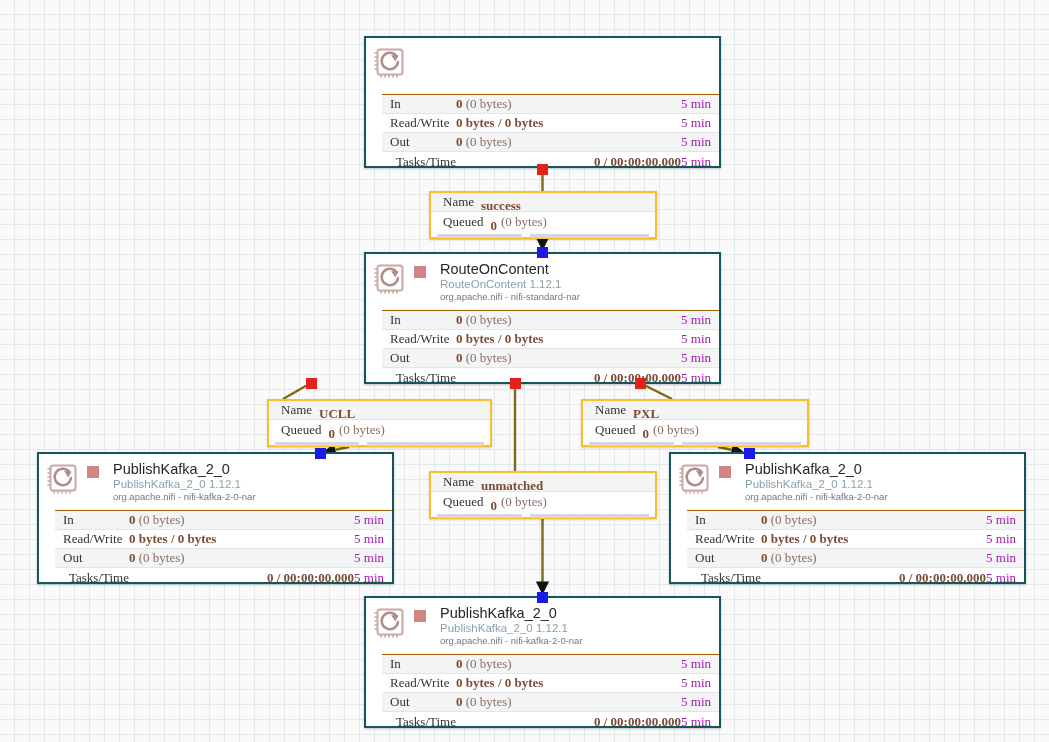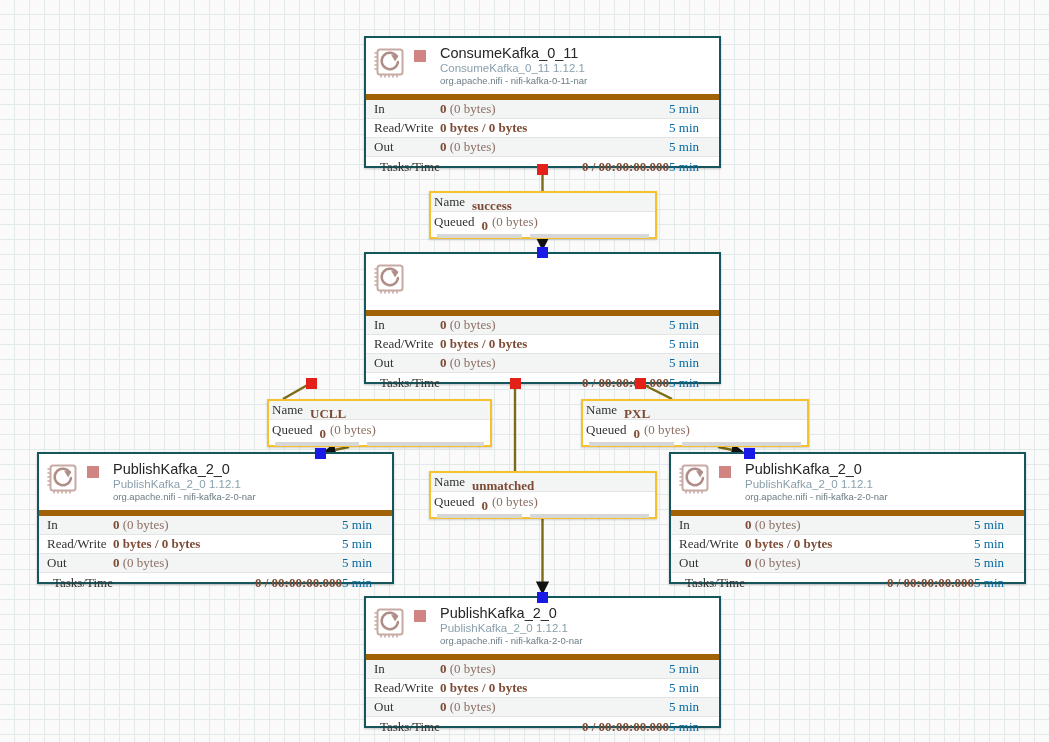--- a/index.html
+++ b/index.html
@@ -89,21 +89,21 @@
   }
   .proc-bundle {
     font-family: "Liberation Sans", sans-serif;
     font-size: 9.5px;
     color: #6b7b84;
     line-height: 12px;
     white-space: nowrap;
     overflow: hidden;
     text-overflow: ellipsis;
   }
-  .stats { border-top: 6px solid #a16207; }
+  .stats { border-top: 1px solid #a16207; margin-left: 16px; }
   .stat-row {
     display: flex;
     align-items: center;
     height: 19px;
     box-sizing: border-box;
     border-bottom: 1px solid #e4e4e4;
     font-size: 13px;
     color: #775b52;
   }
   .stat-row:last-child { border-bottom: none; text-align: right; }
@@ -118,39 +118,39 @@
   }
   .stat-value {
     flex: 1 1 auto;
     color: #8c6f63;
     white-space: nowrap;
     overflow: hidden;
   }
   .stat-value b { color: #7d4b35; font-weight: bold; }
   .stat-time {
     flex: 0 0 auto;
-    padding-right: 20px;
-    color: #0369a1;
+    padding-right: 8px;
+    color: #a21caf;
     white-space: nowrap;
   }
 
   
   .connection {
     position: absolute;
     box-sizing: border-box;
     border: 2px solid #f5c12e;
     background: #ffffff;
     box-shadow: 0 1px 2px rgba(0,0,0,0.18);
   }
   .conn-row {
     display: flex;
     align-items: center;
     height: 19px;
     font-size: 13px;
-    padding-left: 3px;
+    padding-left: 12px;
     box-sizing: border-box;
   }
   .conn-row.r1 { background: #f3f4f4; border-bottom: 1px solid #e4e4e4; }
   .conn-key { color: #333333; margin-right: 7px; white-space: nowrap; }
   .conn-val { color: #7d4b35; font-weight: bold; white-space: nowrap; margin-top: 8px; }
   .conn-val-sub { color: #8c6f63; font-weight: normal; margin-left: 4px; }
   .conn-bars {
     display: flex;
     align-items: center;
     gap: 8px;
@@ -216,26 +216,20 @@
         <line x1="1" y1="7" x2="3" y2="7"></line>
         <line x1="1" y1="11" x2="3" y2="11"></line>
         <line x1="1" y1="15" x2="3" y2="15"></line>
         <line x1="1" y1="19" x2="3" y2="19"></line>
         <line x1="1" y1="23" x2="3" y2="23"></line>
       </g>
       <path d="M 22.8 10.6 A 8.2 8.2 0 1 0 24 16" fill="none" stroke="#b08d86" stroke-width="2.4" stroke-linecap="round"></path>
       <path d="M 17.2 9.0 L 24.4 9.6 L 21.2 15.4 Z" fill="#b08d86"></path>
     </svg>
           </div>
-        <div class="proc-titles">
-          <span class="run-status"></span>
-          <div class="proc-name">ConsumeKafka_0_11</div>
-          <div class="proc-type">ConsumeKafka_0_11 1.12.1</div>
-          <div class="proc-bundle">org.apache.nifi - nifi-kafka-0-11-nar</div>
-        </div>
       </div>
       <div class="stats">
         <div class="stat-row alt">
           <span class="stat-label">In</span>
           <span class="stat-value"><b>0</b> <span>(0 bytes)</span></span>
           <span class="stat-time">5 min</span>
         </div>
         <div class="stat-row">
           <span class="stat-label">Read/Write</span>
           <span class="stat-value"><b>0 bytes / 0 bytes</b></span>
@@ -267,20 +261,26 @@
         <line x1="1" y1="7" x2="3" y2="7"></line>
         <line x1="1" y1="11" x2="3" y2="11"></line>
         <line x1="1" y1="15" x2="3" y2="15"></line>
         <line x1="1" y1="19" x2="3" y2="19"></line>
         <line x1="1" y1="23" x2="3" y2="23"></line>
       </g>
       <path d="M 22.8 10.6 A 8.2 8.2 0 1 0 24 16" fill="none" stroke="#b08d86" stroke-width="2.4" stroke-linecap="round"></path>
       <path d="M 17.2 9.0 L 24.4 9.6 L 21.2 15.4 Z" fill="#b08d86"></path>
     </svg>
           </div>
+        <div class="proc-titles">
+          <span class="run-status"></span>
+          <div class="proc-name">RouteOnContent</div>
+          <div class="proc-type">RouteOnContent 1.12.1</div>
+          <div class="proc-bundle">org.apache.nifi - nifi-standard-nar</div>
+        </div>
       </div>
       <div class="stats">
         <div class="stat-row alt">
           <span class="stat-label">In</span>
           <span class="stat-value"><b>0</b> <span>(0 bytes)</span></span>
           <span class="stat-time">5 min</span>
         </div>
         <div class="stat-row">
           <span class="stat-label">Read/Write</span>
           <span class="stat-value"><b>0 bytes / 0 bytes</b></span>

